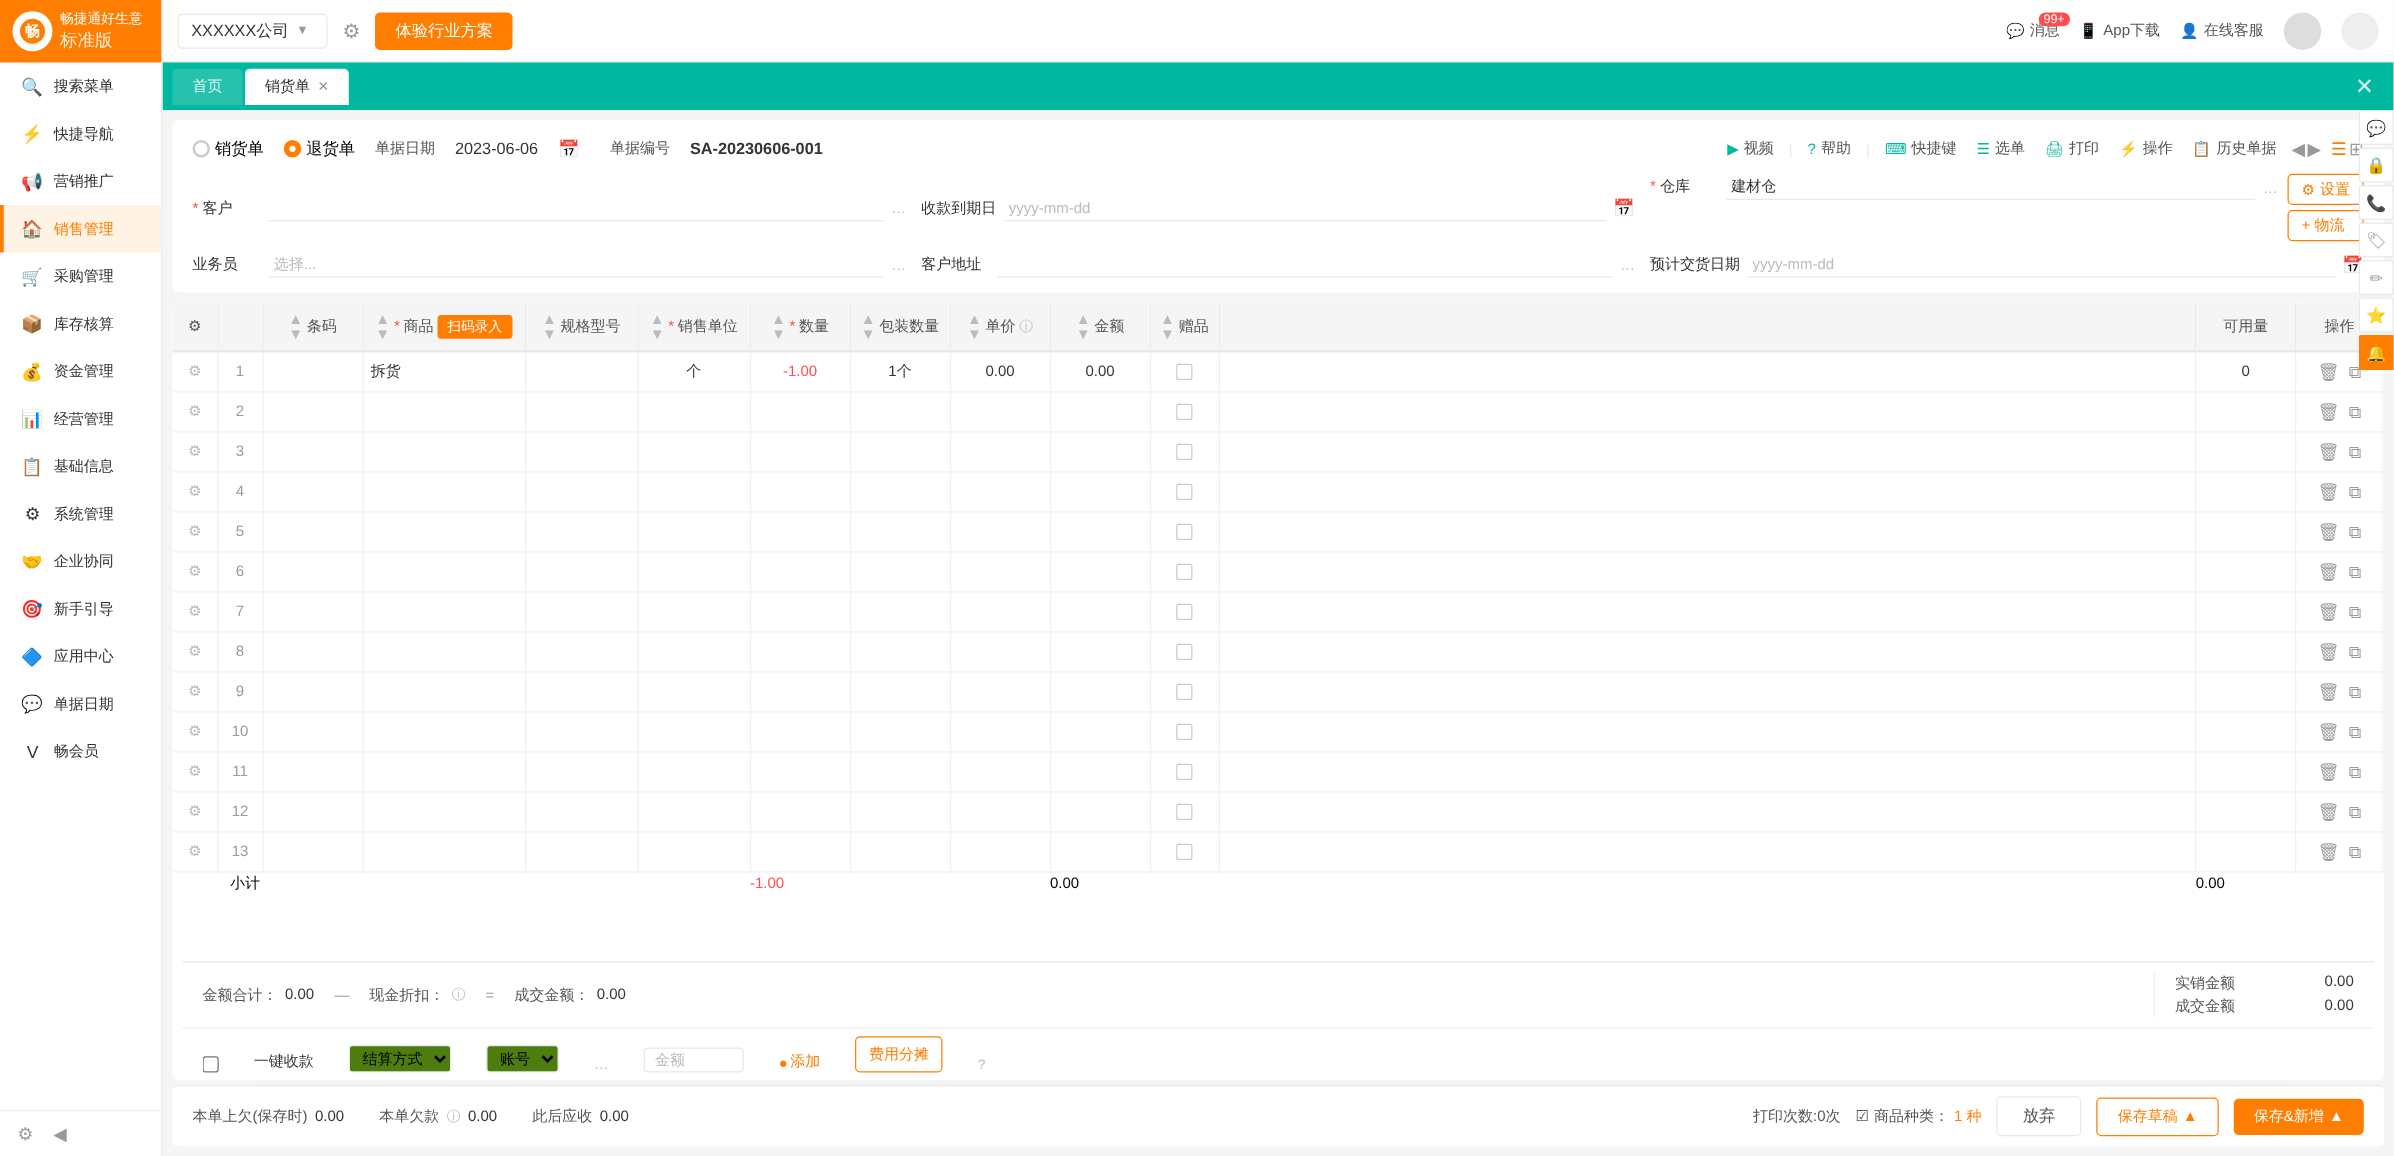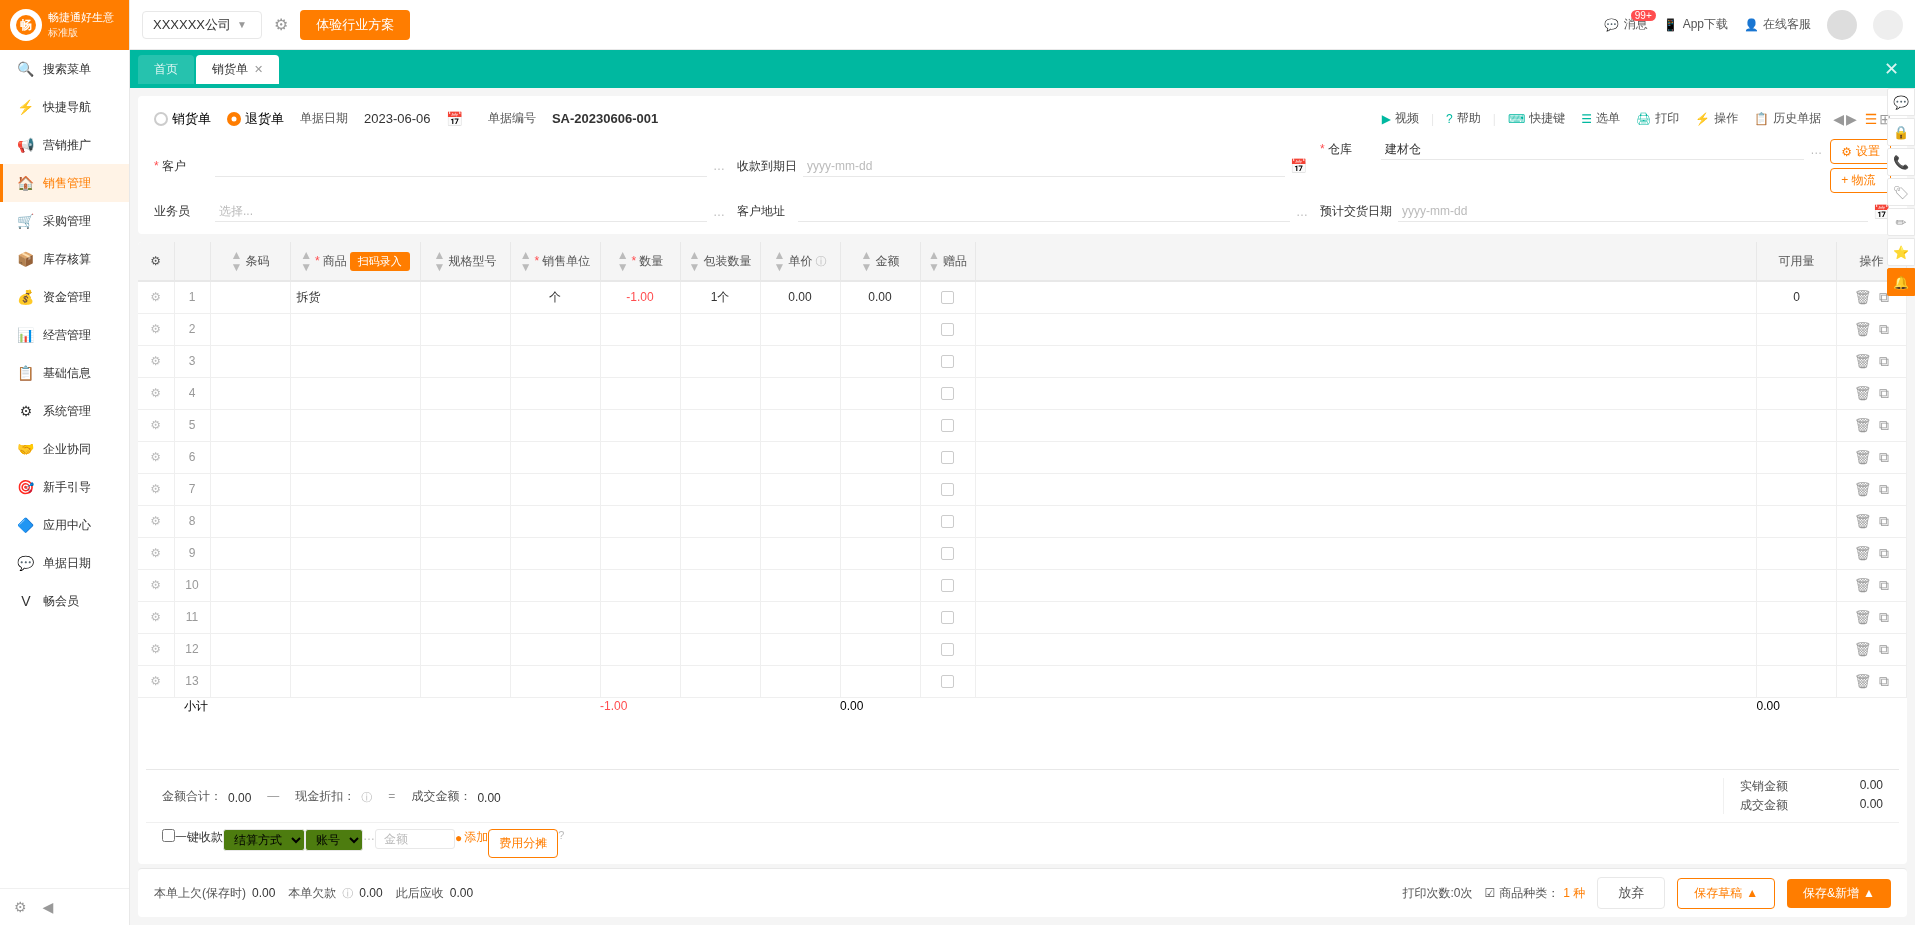--- a/index.html
+++ b/index.html
@@ -29,21 +29,21 @@
       width: 32px;
       height: 32px;
       background: #fff;
       border-radius: 50%;
       display: flex;
       align-items: center;
       justify-content: center;
       flex-shrink: 0;
     }
     .sidebar-logo .logo-text { font-size: 11px; line-height: 1.4; }
-    .sidebar-logo .logo-sub { font-size: 10px; opacity: 0.85; }
+    .sidebar-logo .logo-sub { font-size: 14px; opacity: 0.85; }
     .sidebar-nav { flex: 1; overflow-y: auto; }
     .sidebar-nav-item {
       display: flex;
       align-items: center;
       gap: 8px;
       padding: 10px 14px;
       cursor: pointer;
       color: #333;
       border-left: 3px solid transparent;
       transition: background 0.2s;
@@ -297,35 +297,35 @@
     
     .footer-summary {
       background: #fff;
       padding: 8px 16px;
       border-top: 1px solid #e8e8e8;
       margin: 0 8px;
       display: flex;
       align-items: center;
       gap: 16px;
     }
-    .summary-item { display: flex; align-items: flex-end; gap: 6px; font-size: 12px; }
+    .summary-item { display: flex; align-items: flex-start; gap: 6px; font-size: 12px; }
     .summary-label { color: #555; }
     .summary-value { color: #333; font-weight: 500; }
     .summary-dash { color: #999; }
     .summary-eq { color: #999; }
 
     
     .payment-row {
       background: #fff;
       padding: 6px 16px;
       margin: 0 8px;
       border-top: 1px solid #f0f0f0;
       display: flex;
-      align-items: flex-start;
-      gap: 0;
+      align-items: flex-end;
+      gap: 28px;
     }
     .payment-checkbox { cursor: pointer; }
     .payment-label { color: #333; font-size: 12px; }
     .payment-select {
       border: 1px solid #e8e8e8;
       border-radius: 3px;
       padding: 2px 6px;
       font-size: 12px;
       background: #4d7c0f;
     }
@@ -356,21 +356,21 @@
     }
 
     
     .bottom-bar {
       background: #fff;
       padding: 8px 16px;
       border-top: 1px solid #e8e8e8;
       display: flex;
       align-items: center;
       margin: 0 8px 8px;
-      gap: 13px;
+      gap: 28px;
     }
     .bottom-stat { display: flex; align-items: center; gap: 6px; }
     .bottom-stat-label { color: #555; font-size: 12px; }
     .bottom-stat-value { color: #333; font-size: 12px; }
     .bottom-spacer { flex: 1; }
     .bottom-actions { display: flex; align-items: center; gap: 12px; }
     .print-info { color: #555; font-size: 12px; }
     .product-kind { display: flex; align-items: center; gap: 4px; color: #555; font-size: 12px; }
     .product-kind-value { color: #ff7d00; }
 

